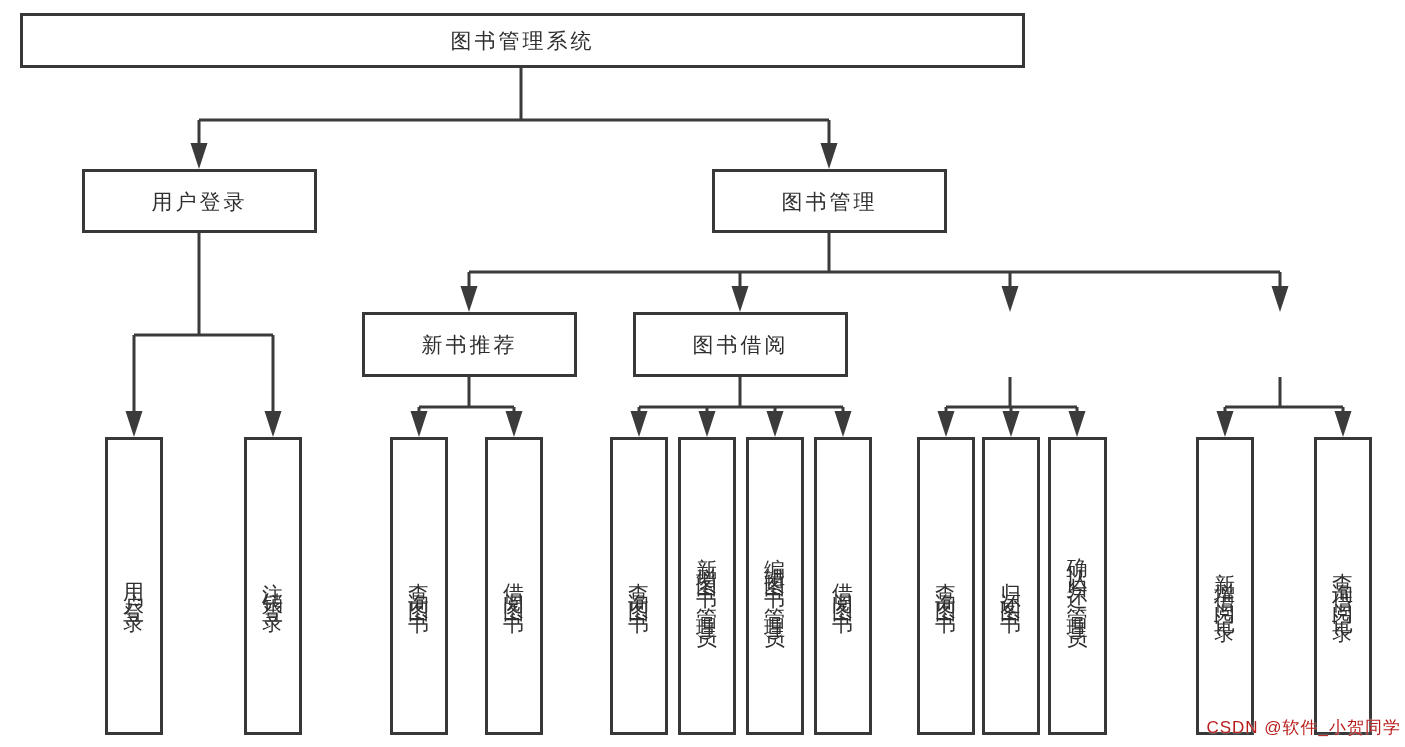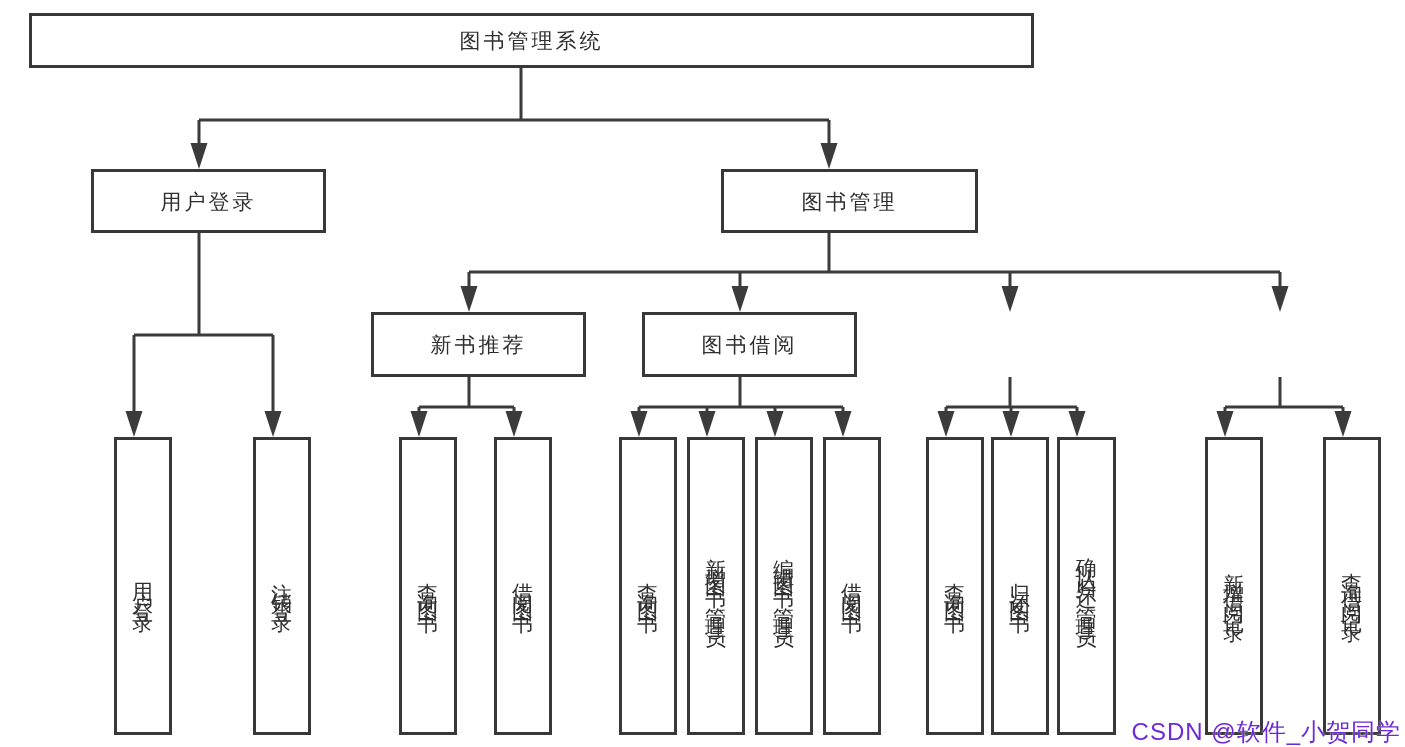--- a/index.html
+++ b/index.html
@@ -6,30 +6,30 @@
   .canvas{
     position:relative;width:1405px;height:747px;background:#ffffff;overflow:hidden;
     font-family:"Liberation Sans","DejaVu Sans",sans-serif;color:#2f2f2f;
   }
   .edges{position:absolute;left:0;top:0;width:1405px;height:747px;}
   .edges path{stroke:#3b3b3b;stroke-width:3;fill:none;}
   .edges polygon{fill:#3b3b3b;stroke:none;}
   .box{
     position:absolute;box-sizing:border-box;background:#ffffff;
     border:3px solid #383838;display:flex;align-items:center;justify-content:center;
-    font-size:21px;line-height:1;white-space:nowrap;margin-left:9px;
+    font-size:21px;line-height:1;white-space:nowrap;
   }
   .h{letter-spacing:3px;}
   .v{
     writing-mode:vertical-rl;text-orientation:mixed;
     letter-spacing:10px;white-space:normal;
   }
   .watermark{
     position:absolute;top:716px;right:4px;z-index:5;
-    font-size:24px;letter-spacing:1px;color:#6d28d9;
+    font-size:17px;letter-spacing:1px;color:#b91c1c;
     text-shadow:0 0 2px #ffffff;
   }
 </style>
 </head>
 <body>
 
 <div class="canvas">
 
   <svg class="edges" viewBox="0 0 1405 747" xmlns="http://www.w3.org/2000/svg">
     <g>
@@ -70,21 +70,21 @@
     <g>
       <path d="M1280 377 V407 M1225 407 H1343 M1225 407 V413 M1343 407 V413"></path>
       <polygon points="1216.5,411 1233.5,411 1225,437"></polygon>
       <polygon points="1334.5,411 1351.5,411 1343,437"></polygon>
     </g>
   </svg>
 
   <div class="box h" style="left:20px;top:13px;width:1005px;height:55px">图书管理系统</div>
 
   <div class="box h" style="left:82px;top:169px;width:235px;height:64px">用户登录</div>
-  <div class="box h" style="left:712px;top:169px;width:257px;height:64px">图书管理</div>
+  <div class="box h" style="left:712px;top:169px;width:235px;height:64px">图书管理</div>
 
   <div class="box h" style="left:633px;top:312px;width:215px;height:65px">图书借阅</div>
   <div class="box h" style="left:362px;top:312px;width:215px;height:65px">新书推荐</div>
 
   <div class="box v" style="left:105px;top:437px;width:58px;height:298px">用户登录</div>
   <div class="box v" style="left:244px;top:437px;width:58px;height:298px">注销登录</div>
 
   <div class="box v" style="left:390px;top:437px;width:58px;height:298px">查询图书</div>
   <div class="box v" style="left:485px;top:437px;width:58px;height:298px">借阅图书</div>
 

